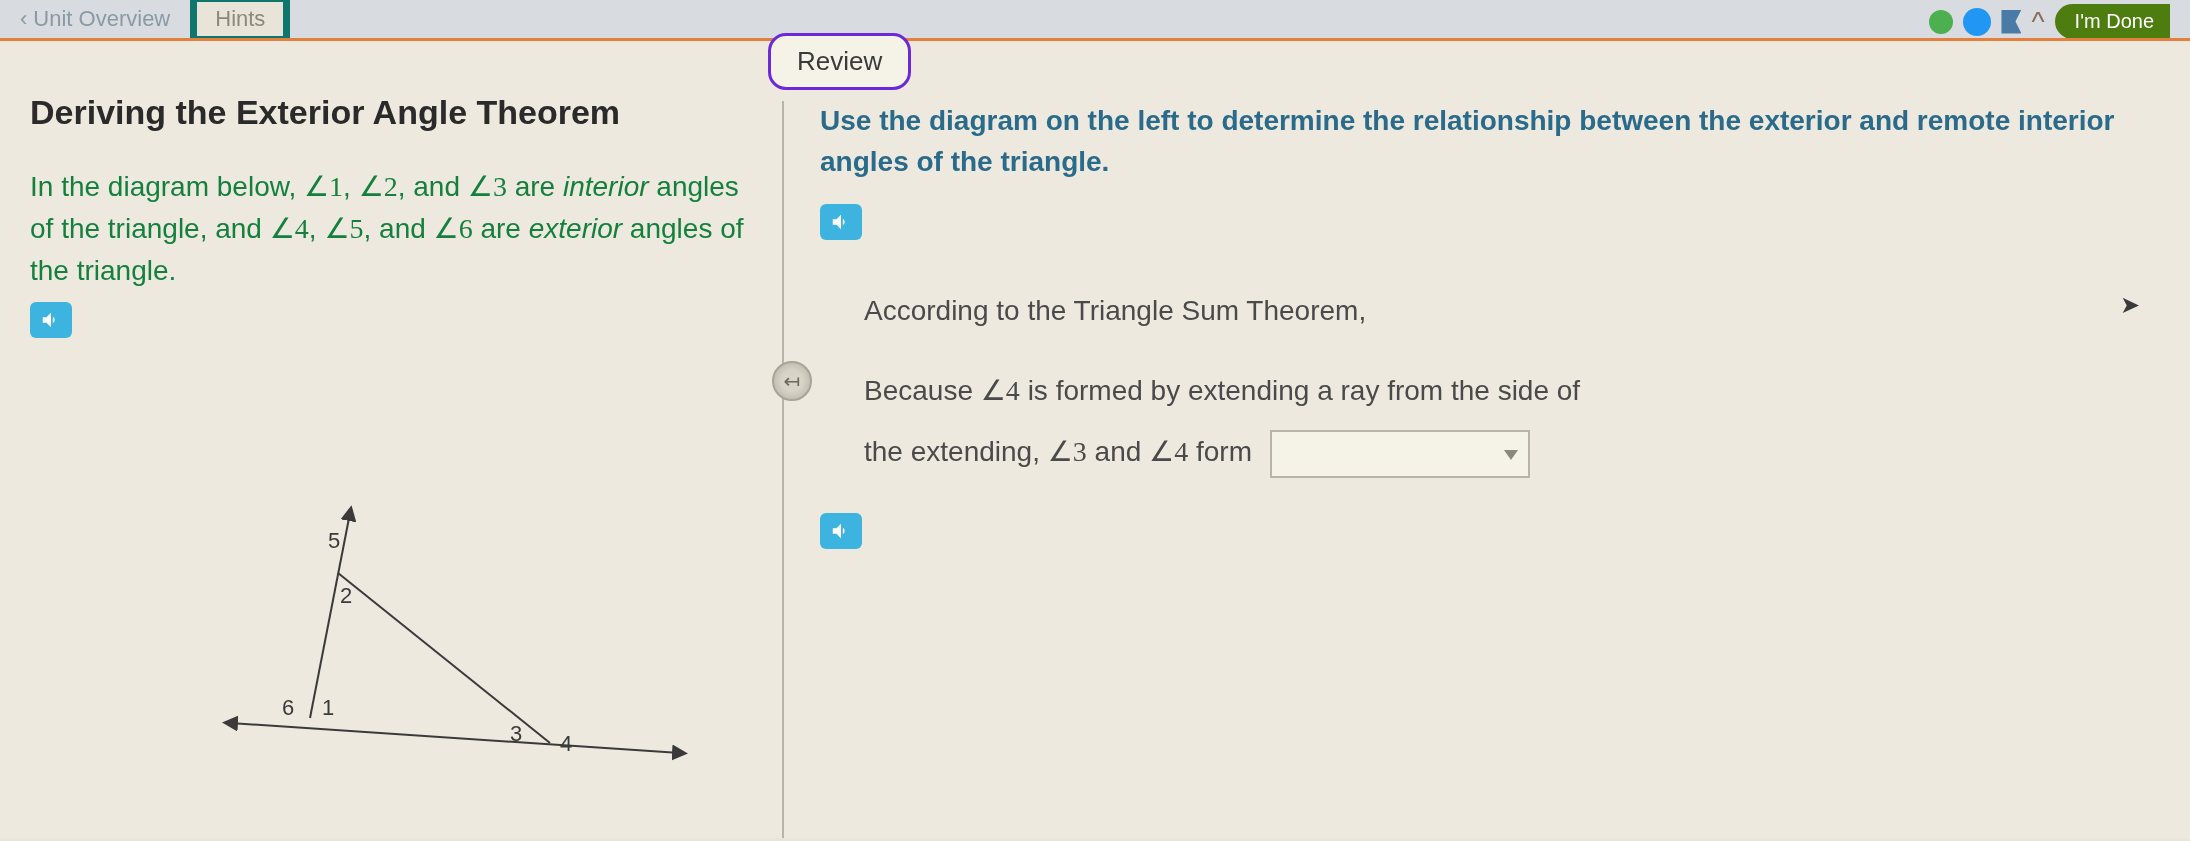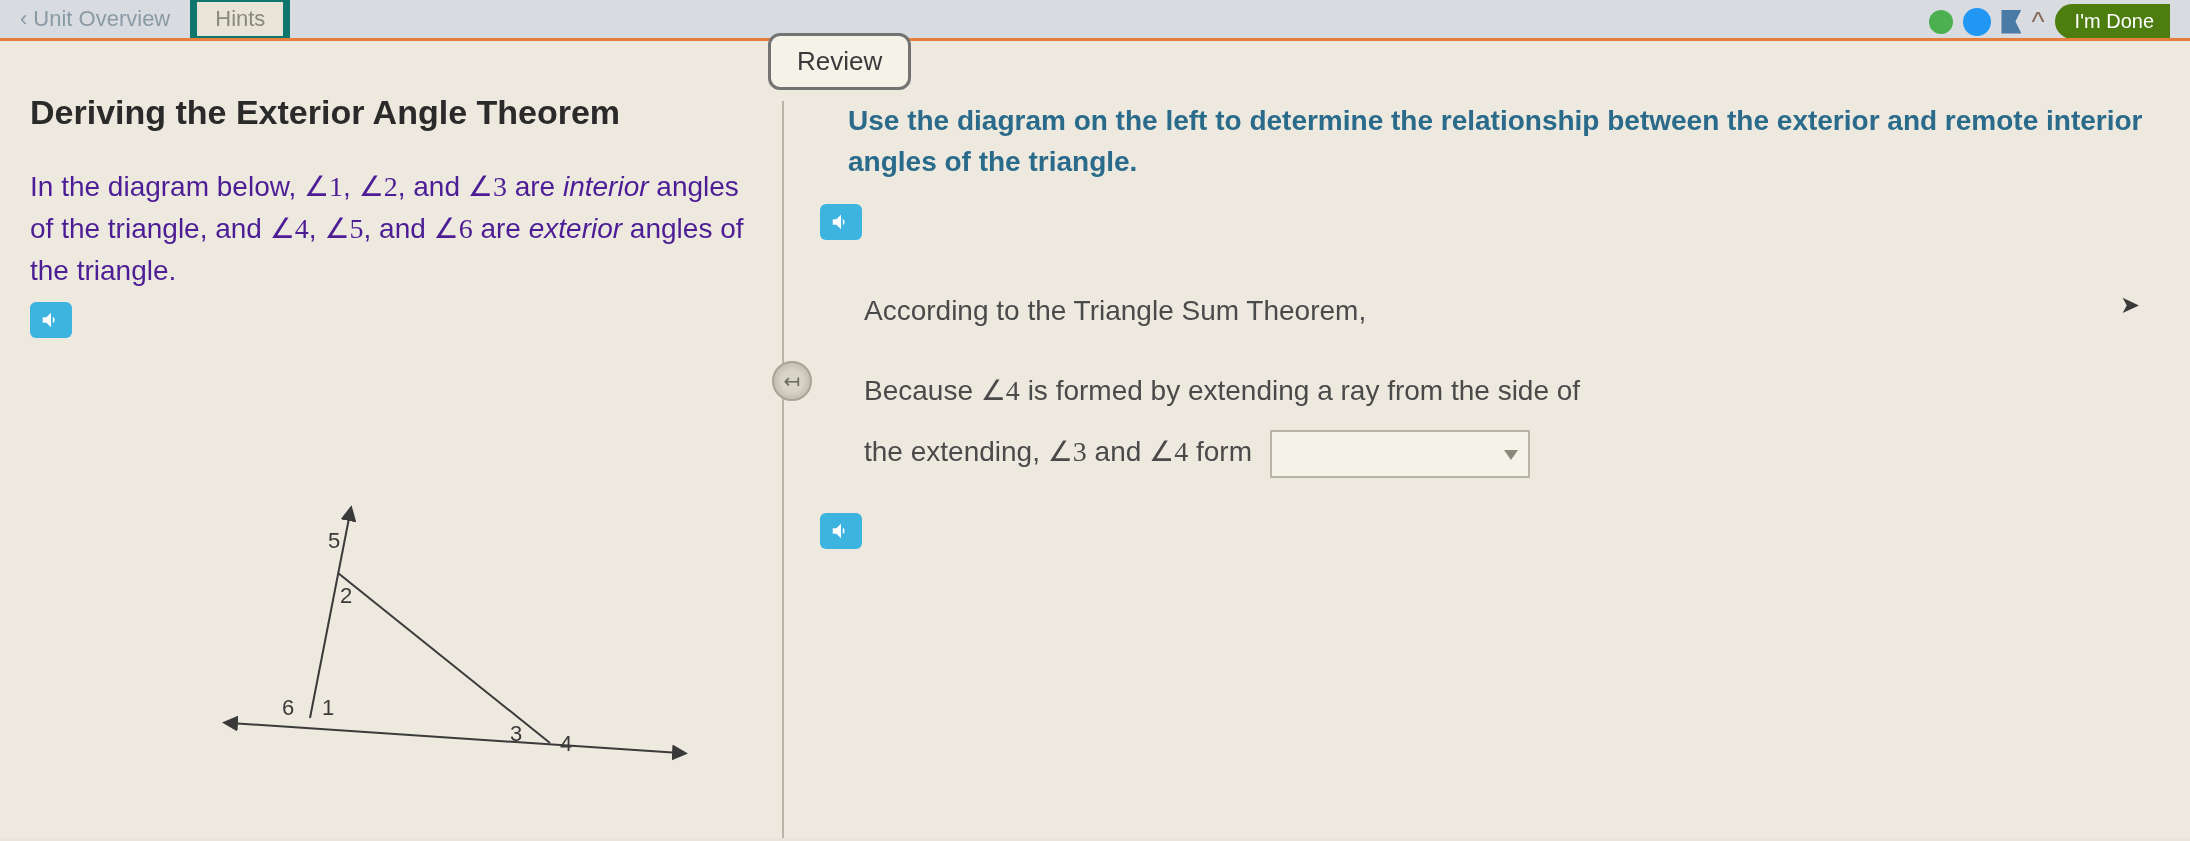--- a/index.html
+++ b/index.html
@@ -9,32 +9,32 @@
 .tab-unit { color: #8a9aa5; font-size: 22px; margin-right: 20px; display: flex; align-items: center; gap: 6px; }
 .tab-hints { background: #e8e4d8; border: 7px solid #0f766e; border-radius: 4px 4px 0 0; padding: 4px 18px; color: #8a8a7c; font-size: 22px; }
 .top-right { position: absolute; right: 20px; top: 4px; display: flex; align-items: center; gap: 10px; }
 .dot-green { width: 24px; height: 24px; background: #4caf50; border-radius: 50%; }
 .dot-blue { width: 28px; height: 28px; background: #2196f3; border-radius: 50%; }
 .flag { width: 20px; height: 24px; background: #4a7ba6; clip-path: polygon(0 0, 100% 0, 70% 50%, 100% 100%, 0 100%); }
 .caret { color: #8a6a5a; font-size: 28px; }
 .done-btn { background: #4d7c0f; color: #fff; border-radius: 18px 0 0 18px; padding: 6px 16px 6px 20px; font-size: 20px; }
 
 .mainwrap { position: relative; height: 800px; border-top: 3px solid #e67e3c; background: #ede9df; }
-.review-tab { position: absolute; top: -8px; left: 768px; background: #f5f2e8; border: 3px solid #737373; border-radius: 12px; padding: 10px 26px; font-size: 26px; color: #3a3a3a; z-index: 10; }
+.review-tab { position: absolute; top: -8px; left: 768px; background: #f5f2e8; border: 3px solid #6d28d9; border-radius: 18px; padding: 10px 26px; font-size: 26px; color: #3a3a3a; z-index: 10; }
 .divider-vert { position: absolute; left: 782px; top: 60px; bottom: 0; width: 2px; background: #b8b4a8; }
 
 .panel-left { position: absolute; left: 30px; top: 52px; width: 720px; }
 .panel-right { position: absolute; left: 820px; top: 60px; width: 1340px; }
 
 .lesson-title { font-size: 34px; font-weight: 600; color: #2a2a2a; margin-bottom: 34px; }
-.bodytext { font-size: 28px; color: #4c1d95; line-height: 1.5; }
+.bodytext { font-size: 28px; color: #15803d; line-height: 1.5; }
 .italic { font-style: italic; }
 .angle { font-family: "Cambria Math", serif; }
 
-.instruction { font-size: 28px; font-weight: 600; color: #2a6a8a; line-height: 1.45; margin-bottom: 12px; margin-left: 28px; }
+.instruction { font-size: 28px; font-weight: 600; color: #2a6a8a; line-height: 1.45; margin-bottom: 12px; }
 
 .audio-btn { display: inline-flex; align-items: center; justify-content: center; width: 42px; height: 36px; background: #3db4e0; border-radius: 6px; color: #fff; font-size: 18px; margin-top: 10px; cursor: pointer; }
 .audio-btn svg { width: 26px; height: 22px; fill: #fff; }
 
 .collapse-btn { position: absolute; left: 772px; top: 320px; width: 40px; height: 40px; background: radial-gradient(circle, #d8d4c8 40%, #b0aca0 100%); border: 2px solid #a8a498; border-radius: 50%; display: flex; align-items: center; justify-content: center; color: #6a6a5e; font-size: 20px; z-index: 5; cursor: pointer; }
 
 .work-area { margin-top: 40px; margin-left: 44px; }
 .work-line { font-size: 28px; color: #4a4a4a; line-height: 2.2; }
 .input-box { display: inline-block; width: 140px; height: 48px; border: 2px solid #b8b4a8; background: #f5f2e8; vertical-align: middle; margin: 0 6px; }
 .select-box { display: inline-block; width: 260px; height: 48px; border: 2px solid #b8b4a8; background: #f5f2e8; vertical-align: middle; margin-left: 10px; position: relative; }

